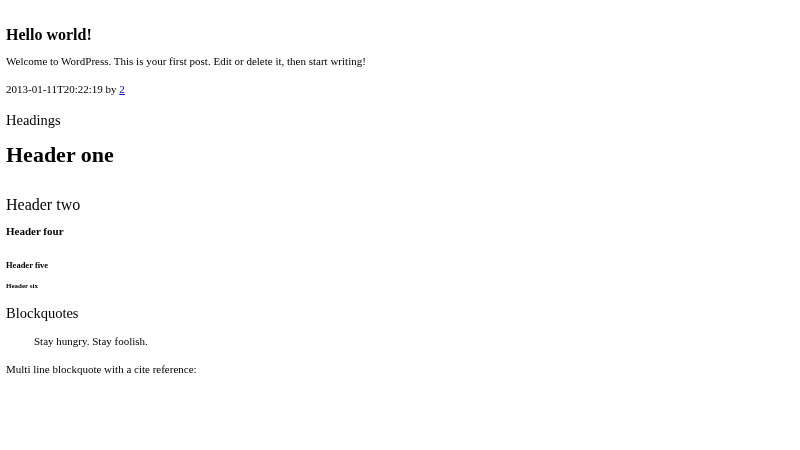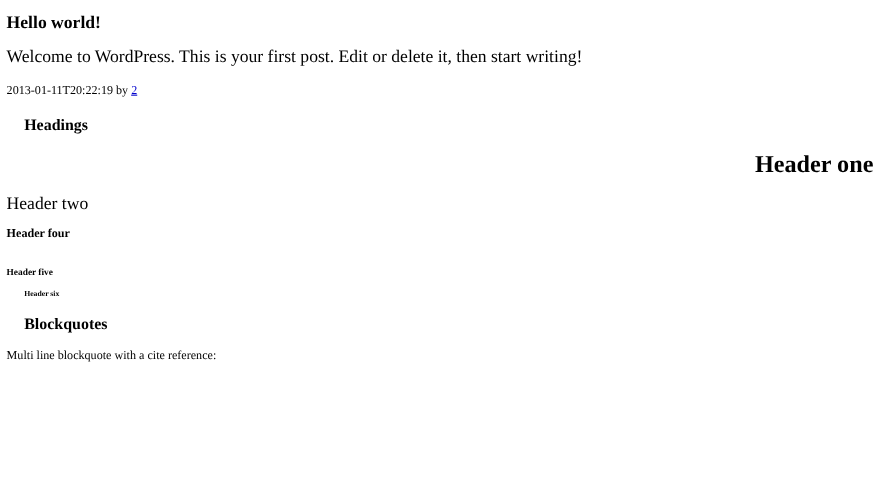--- a/index.html
+++ b/index.html
@@ -10,53 +10,53 @@
   body {
     width: 800px;
     height: 450px;
     overflow: hidden;
     font-family: "Liberation Serif", serif;
     color: #000000;
     font-size: 11px;
     line-height: 1.45;
   }
   .page {
-    padding: 6px 6px 0 6px;
+    padding: 20px 6px 0 6px;
     box-sizing: border-box;
   }
   h1.post-title {
     font-size: 16px;
     font-weight: bold;
     margin: 6px 0 10px 0;
     line-height: 1.1;
   }
   .meta {
     font-size: 11px;
     margin: 0 0 12px 0;
   }
   .meta a {
     color: #0000cc;
     text-decoration: underline;
   }
   p.body-text {
-    font-size: 16px;
+    font-size: 11px;
     margin: 0 0 12px 0;
   }
   h2.section {
     font-size: 14.5px;
-    font-weight: bold;
-    margin: 16px 0 12px 16px;
+    font-weight: normal;
+    margin: 16px 0 12px 0;
     line-height: 1.1;
   }
-  .h1x { font-size: 22px; font-weight: bold; margin: 14px 0 16px 0; line-height: 1.1; text-align: right; }
+  .h1x { font-size: 22px; font-weight: bold; margin: 14px 0 28px 0; line-height: 1.1; }
   .h2x { font-size: 16px; font-weight: normal; margin: 14px 0 12px 0; line-height: 1.1; }
   .h3x { font-size: 13px; font-weight: bold; margin: 13px 0 11px 0; line-height: 1.1; }
   .h4x { font-size: 11px; font-weight: bold; margin: 12px 0 11px 0; line-height: 1.1; }
   .h5x { font-size: 8.5px; font-weight: bold; margin: 24px 0 11px 0; line-height: 1.1; }
-  .h6x { font-size: 7px; font-weight: bold; margin: 12px 0 11px 16px; line-height: 1.1; }
+  .h6x { font-size: 7px; font-weight: bold; margin: 12px 0 11px 0; line-height: 1.1; }
   blockquote.quote {
     margin: 0 0 12px 0;
     padding-left: 28px;
     font-size: 11px;
   }
   blockquote.quote p { margin: 0; }
   .label-line {
     font-size: 11px;
     margin: 0 0 12px 0;
   }
@@ -82,16 +82,19 @@
 
   <div class="h1x">Header one</div>
   <div class="h2x">Header two</div>
   <div class="h4x">Header four</div>
   <div class="h5x">Header five</div>
   <div class="h6x">Header six</div>
 
   <h2 class="section">Blockquotes</h2>
 
 
+  <blockquote class="quote">
+    <p>Stay hungry. Stay foolish.</p>
+  </blockquote>
 
   <p class="label-line">Multi line blockquote with a cite reference:</p>
 
 </div>
 
 </body></html>

